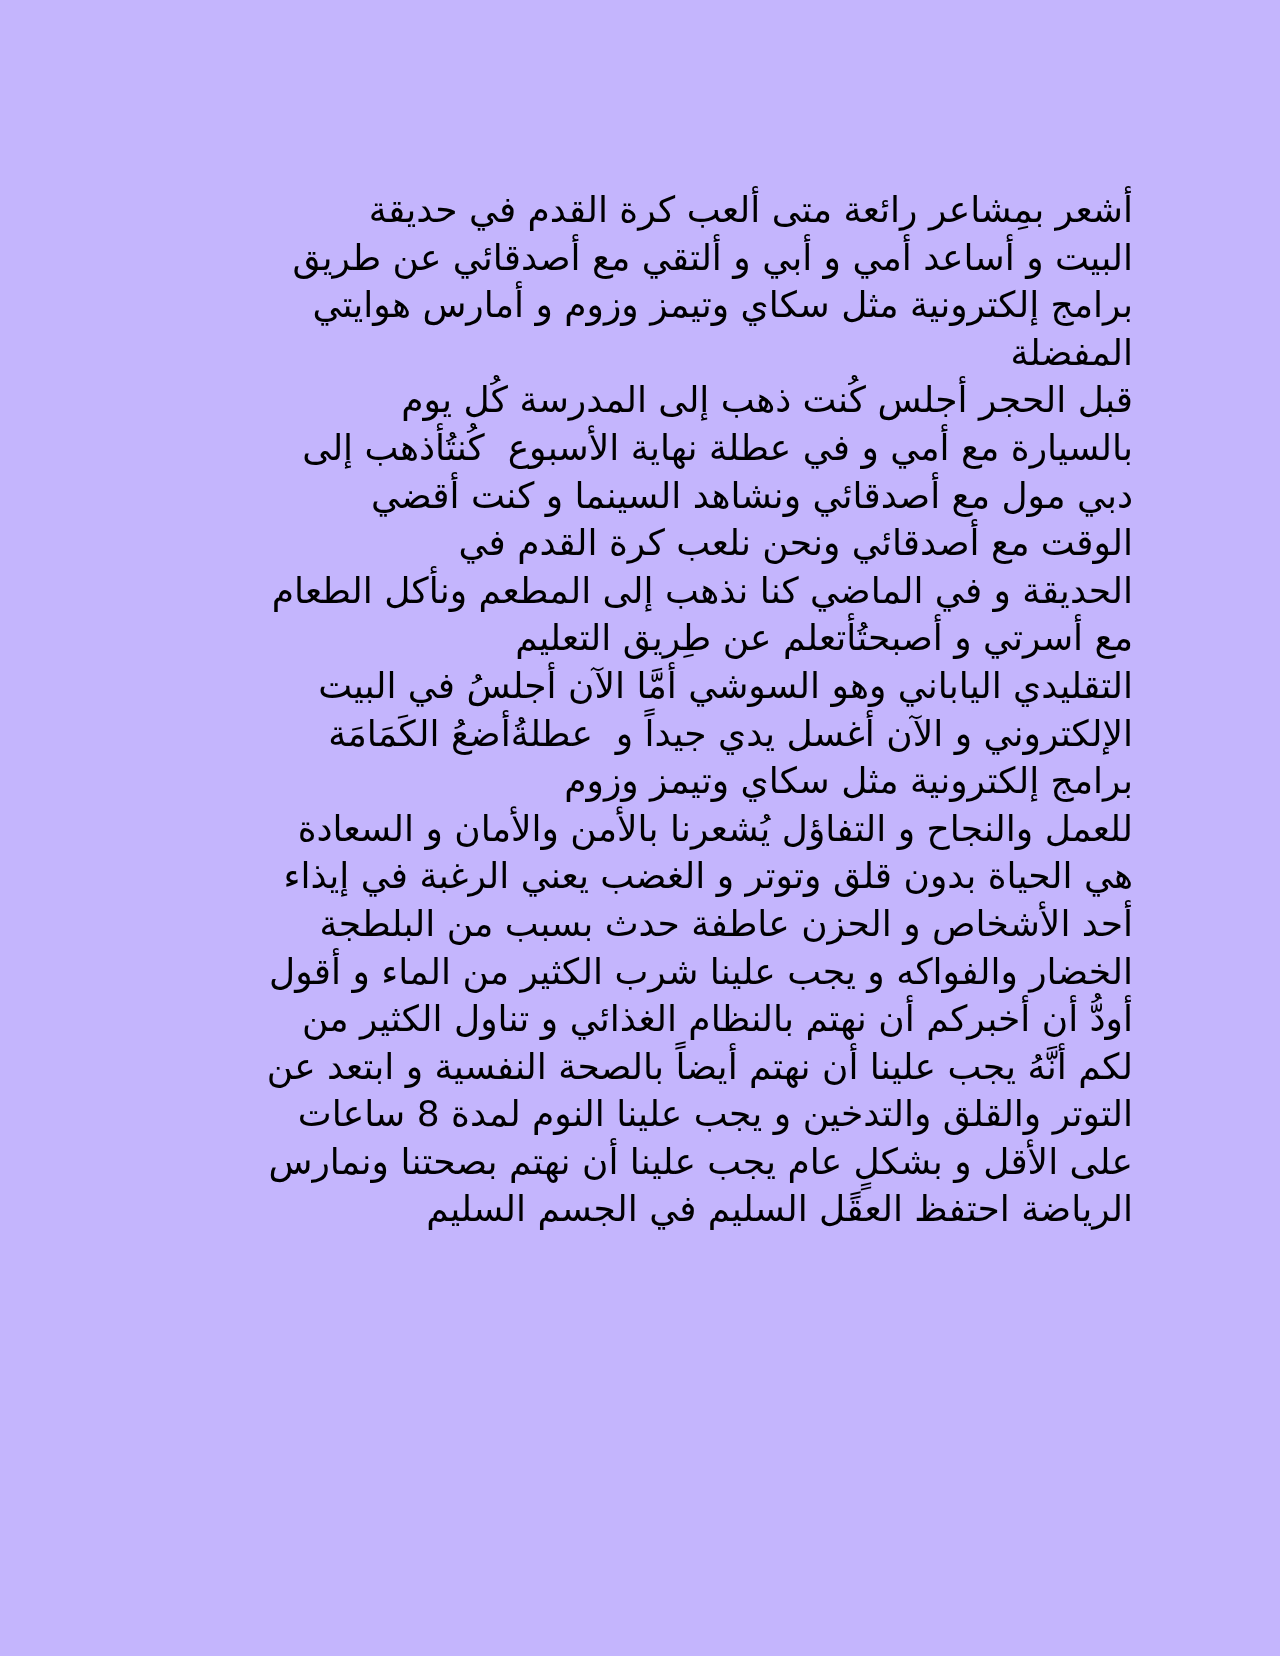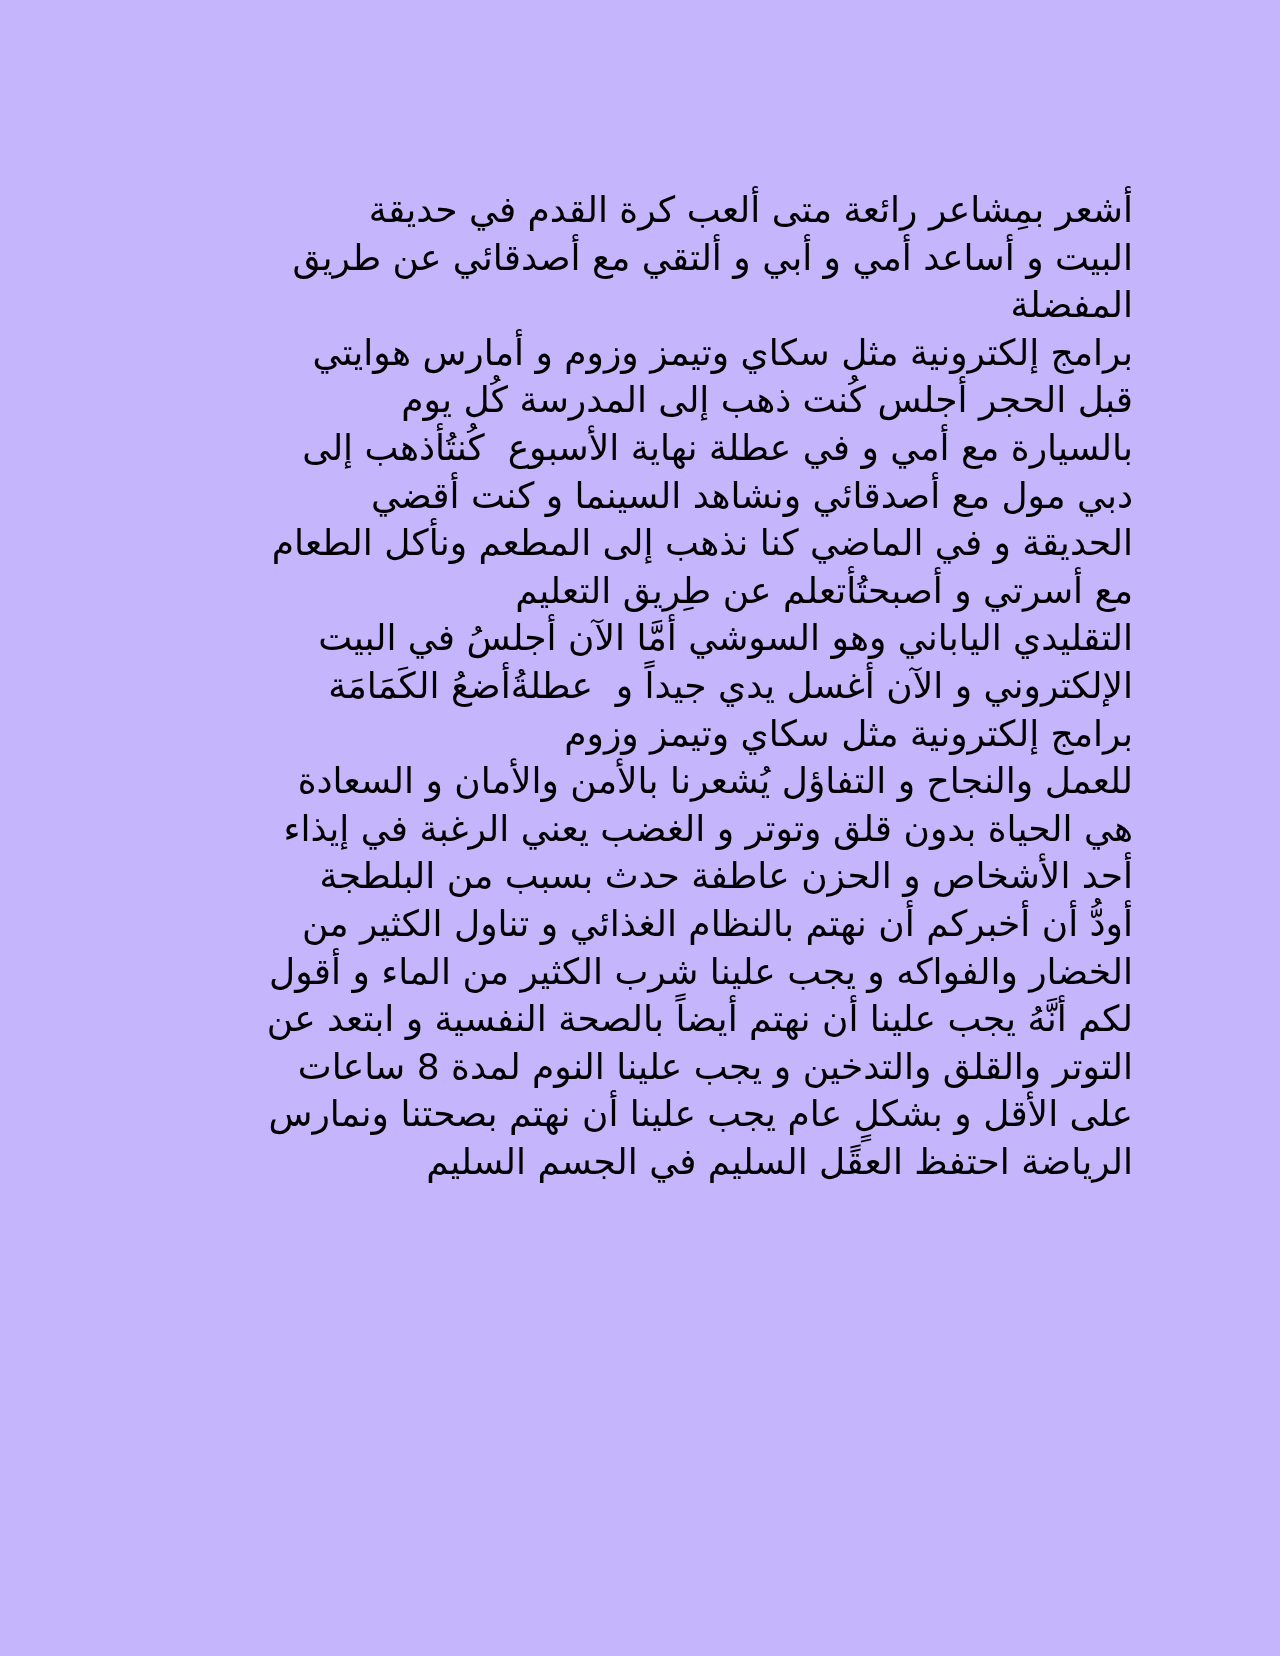--- a/index.html
+++ b/index.html
@@ -33,33 +33,34 @@
     min-height: 47.6px;
   }
 </style>
 </head>
 <body>
 
 <div class="page">
   <div class="text-block">
     <div class="text-line">أشعر بمِشاعر رائعة متى ألعب كرة القدم في حديقة</div>
     <div class="text-line">البيت و أساعد أمي و أبي و ألتقي مع أصدقائي عن طريق</div>
+    <div class="text-line">برامج إلكترونية مثل سكاي وتيمز وزوم و أمارس هوايتي</div>
     <div class="text-line">المفضلة</div>
-    <div class="text-line">برامج إلكترونية مثل سكاي وتيمز وزوم و أمارس هوايتي</div>
     <div class="text-line">قبل الحجر أجلس كُنت ذهب إلى المدرسة كُل يوم</div>
     <div class="text-line">بالسيارة مع أمي و في عطلة نهاية الأسبوع  كُنتُأذهب إلى</div>
     <div class="text-line">دبي مول مع أصدقائي ونشاهد السينما و كنت أقضي</div>
+    <div class="text-line">الوقت مع أصدقائي ونحن نلعب كرة القدم في</div>
     <div class="text-line">الحديقة و في الماضي كنا نذهب إلى المطعم ونأكل الطعام</div>
     <div class="text-line">مع أسرتي و أصبحتُأتعلم عن طِريق التعليم</div>
     <div class="text-line">التقليدي الياباني وهو السوشي أمَّا الآن أجلسُ في البيت</div>
     <div class="text-line">الإلكتروني و الآن أغسل يدي جيداً و  عطلةُأضعُ الكَمَامَة</div>
     <div class="text-line">برامج إلكترونية مثل سكاي وتيمز وزوم</div>
     <div class="text-line">للعمل والنجاح و التفاؤل يُشعرنا بالأمن والأمان و السعادة</div>
     <div class="text-line">هي الحياة بدون قلق وتوتر و الغضب يعني الرغبة في إيذاء</div>
     <div class="text-line">أحد الأشخاص و الحزن عاطفة حدث بسبب من البلطجة</div>
+    <div class="text-line">الخضار والفواكه و يجب علينا شرب الكثير من الماء و أقول</div>
     <div class="text-line">أودُّ أن أخبركم أن نهتم بالنظام الغذائي و تناول الكثير من</div>
-    <div class="text-line">الخضار والفواكه و يجب علينا شرب الكثير من الماء و أقول</div>
     <div class="text-line">لكم أنَّهُ يجب علينا أن نهتم أيضاً بالصحة النفسية و ابتعد عن</div>
     <div class="text-line">التوتر والقلق والتدخين و يجب علينا النوم لمدة 8 ساعات</div>
     <div class="text-line">على الأقل و بشكلٍ عام يجب علينا أن نهتم بصحتنا ونمارس</div>
     <div class="text-line">الرياضة احتفظ العقًل السليم في الجسم السليم</div>
   </div>
 </div>
 
 </body></html>

